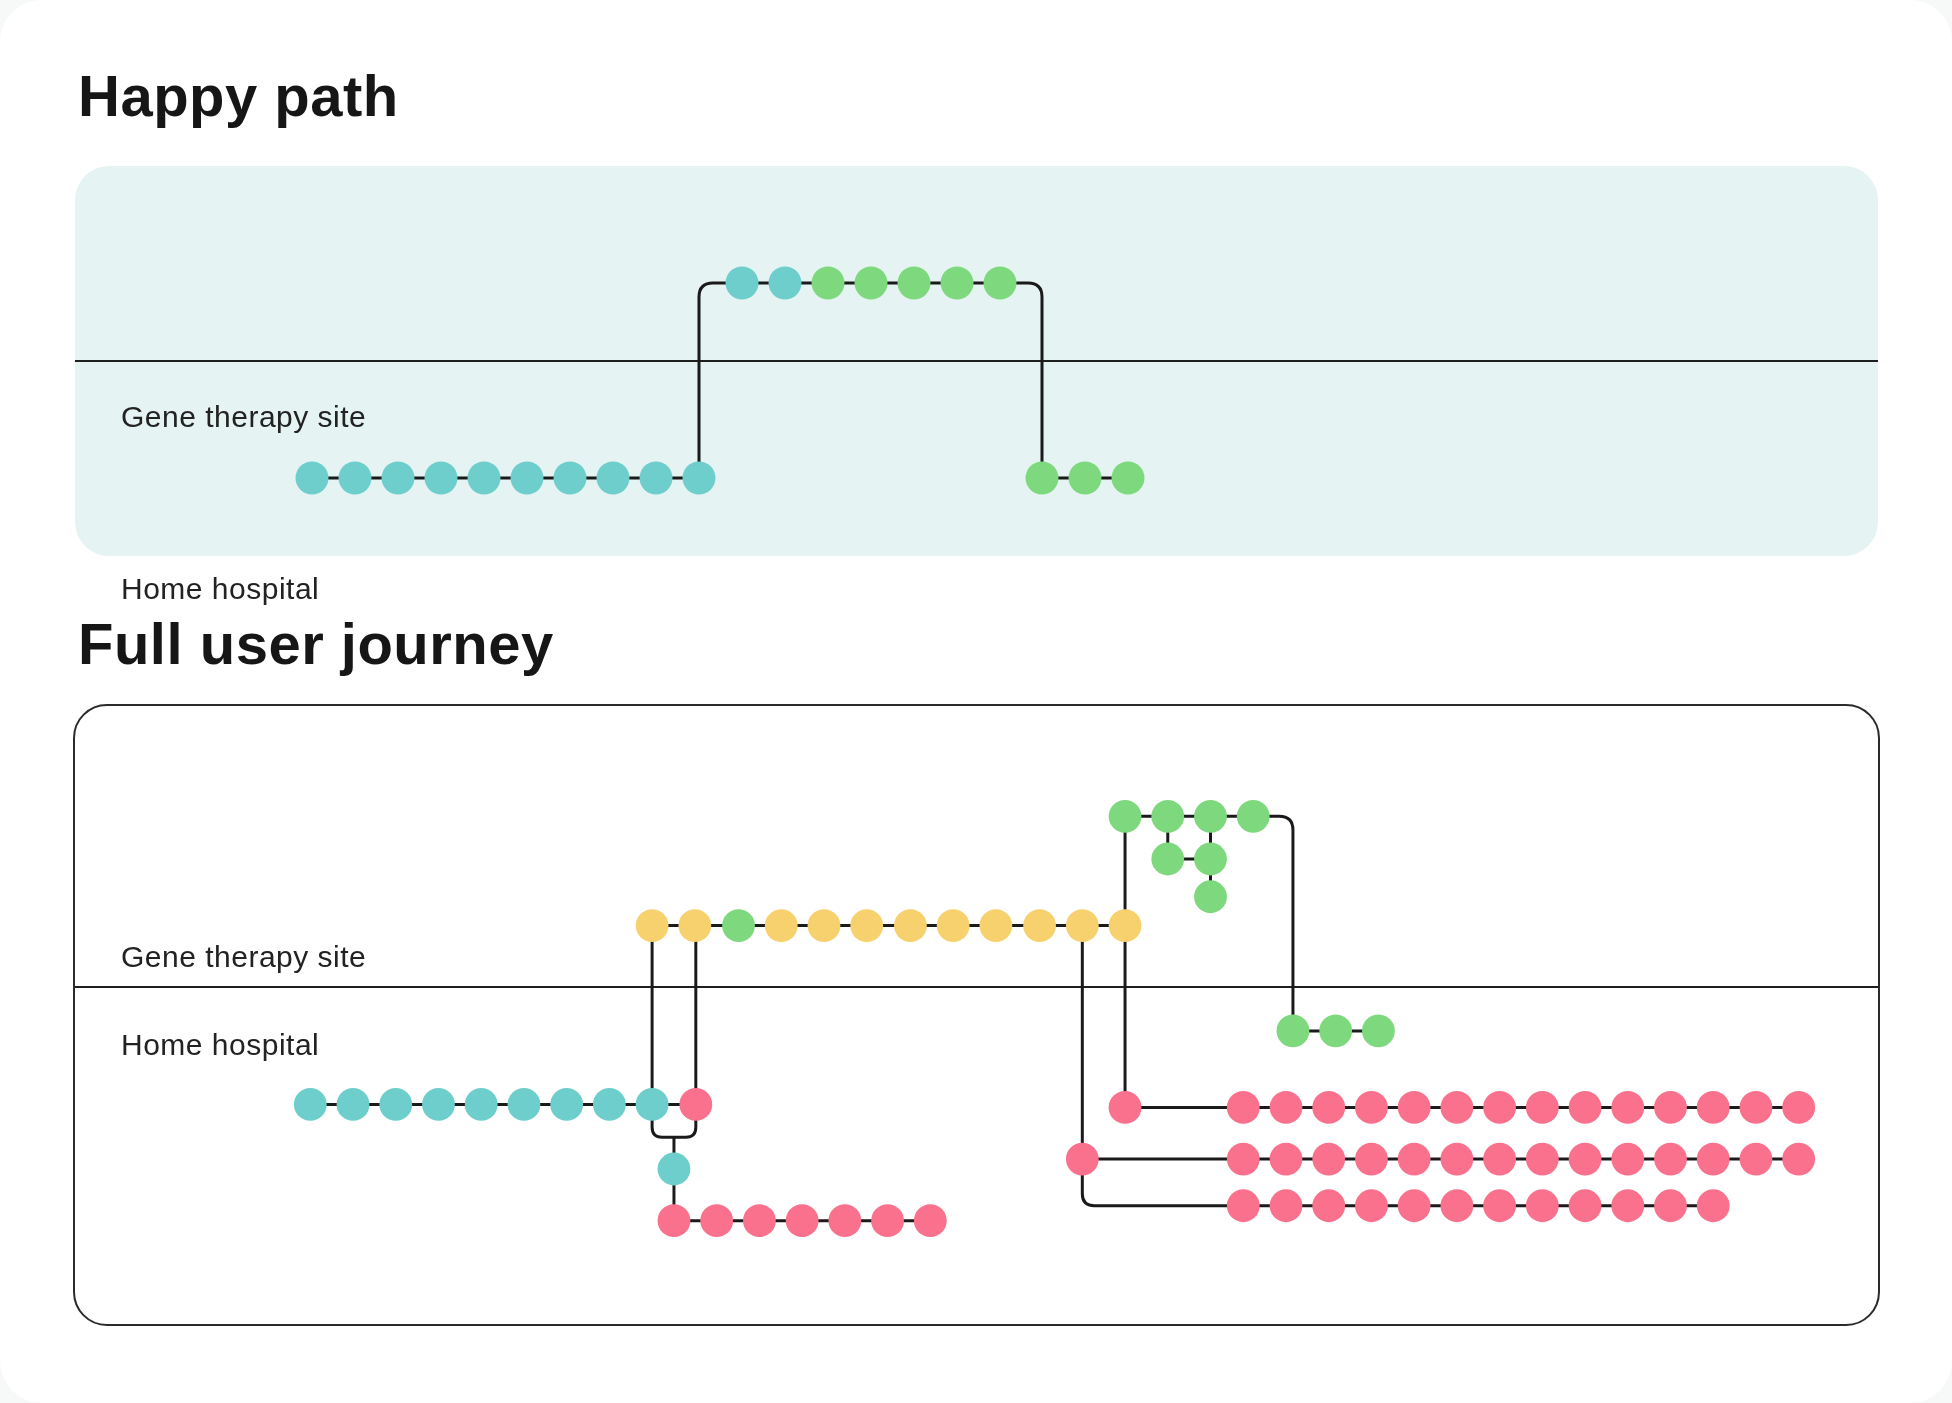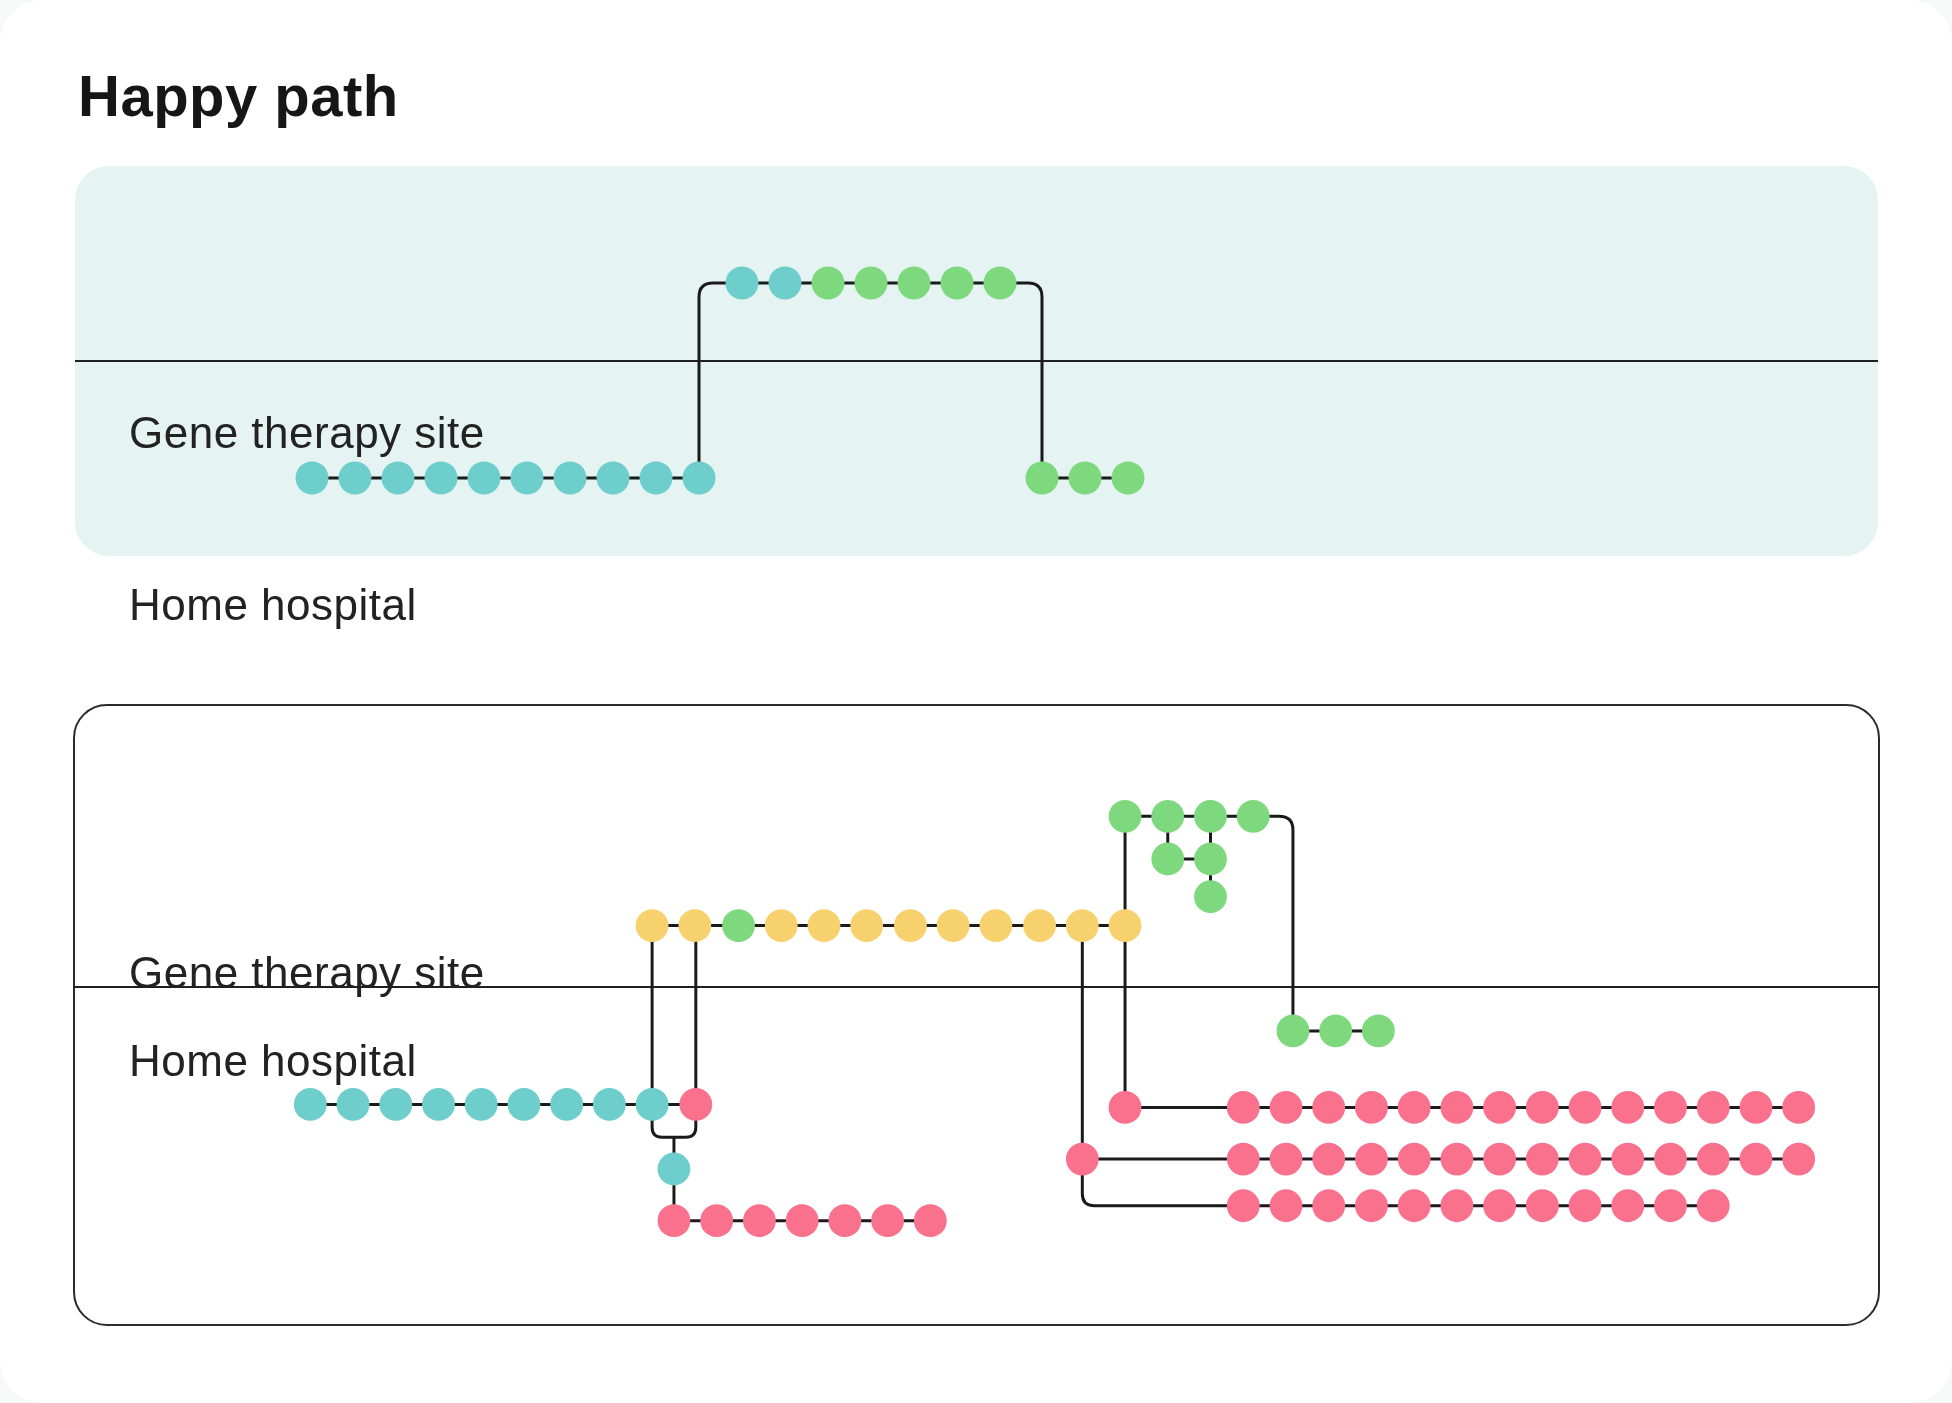--- a/index.html
+++ b/index.html
@@ -11,22 +11,22 @@
   .section-title{
     position:absolute;left:78px;margin:0;
     font-size:58px;font-weight:800;color:#161616;letter-spacing:.5px;
   }
   #happy-title{top:62px;}
   #full-title{top:610px;}
   .panel{position:absolute;left:75px;width:1803px;border-radius:34px;}
   #happy-panel{top:166px;height:390px;background:#E5F4F2;}
   #full-panel{left:73px;top:704px;width:1807px;height:622px;background:#ffffff;border:2px solid #2b2b2b;box-sizing:border-box;}
   .lane-label{
-    position:absolute;left:38px;margin:16px;
-    font-size:44px;font-weight:300;color:#222;letter-spacing:.5px;white-space:nowrap;
+    position:absolute;left:38px;margin:8px;
+    font-size:30px;font-weight:300;color:#222;letter-spacing:.5px;white-space:nowrap;
   }
   .lane-divider{position:absolute;left:0;width:100%;height:2px;background:#1f1f1f;}
   #happy-panel .lane-label.top{top:226px;}
   #happy-panel .lane-divider{top:194px;}
   #happy-panel .lane-label.bottom{top:400px;}
   #full-panel .lane-label.top{top:226px;}
   #full-panel .lane-divider{top:280px;}
   #full-panel .lane-label.bottom{top:314px;}
   
   .diagram-svg{position:absolute;left:0;top:0;width:100%;height:100%;display:block;}
@@ -60,20 +60,21 @@
         <circle cx="796" cy="117" r="16.5" fill="#7ED97E"></circle>
         <circle cx="839" cy="117" r="16.5" fill="#7ED97E"></circle>
         <circle cx="882" cy="117" r="16.5" fill="#7ED97E"></circle>
         <circle cx="925" cy="117" r="16.5" fill="#7ED97E"></circle>
         <circle cx="967" cy="312" r="16.5" fill="#7ED97E"></circle>
         <circle cx="1010" cy="312" r="16.5" fill="#7ED97E"></circle>
         <circle cx="1053" cy="312" r="16.5" fill="#7ED97E"></circle>
       </svg>
   </div>
 
+  <h1 class="section-title" id="full-title">Full user journey</h1>
 
   <div class="panel" id="full-panel">
     <p class="lane-label top" style="top:226px">Gene therapy site</p>
     <div class="lane-divider" style="top:280px"></div>
     <p class="lane-label bottom" style="top:314px">Home hospital</p>
     <svg class="diagram-svg" viewBox="0 0 1807 622">
         <path d="M233 401 L621 401" fill="none" stroke="#1a1a1a" stroke-width="3"></path>
         <path d="M577 401 L577 221" fill="none" stroke="#1a1a1a" stroke-width="3"></path>
         <path d="M621 401 L621 221" fill="none" stroke="#1a1a1a" stroke-width="3"></path>
         <path d="M577 401 L577 424 Q577 434 587 434 L611 434 Q621 434 621 424 L621 401" fill="none" stroke="#1a1a1a" stroke-width="3"></path>

